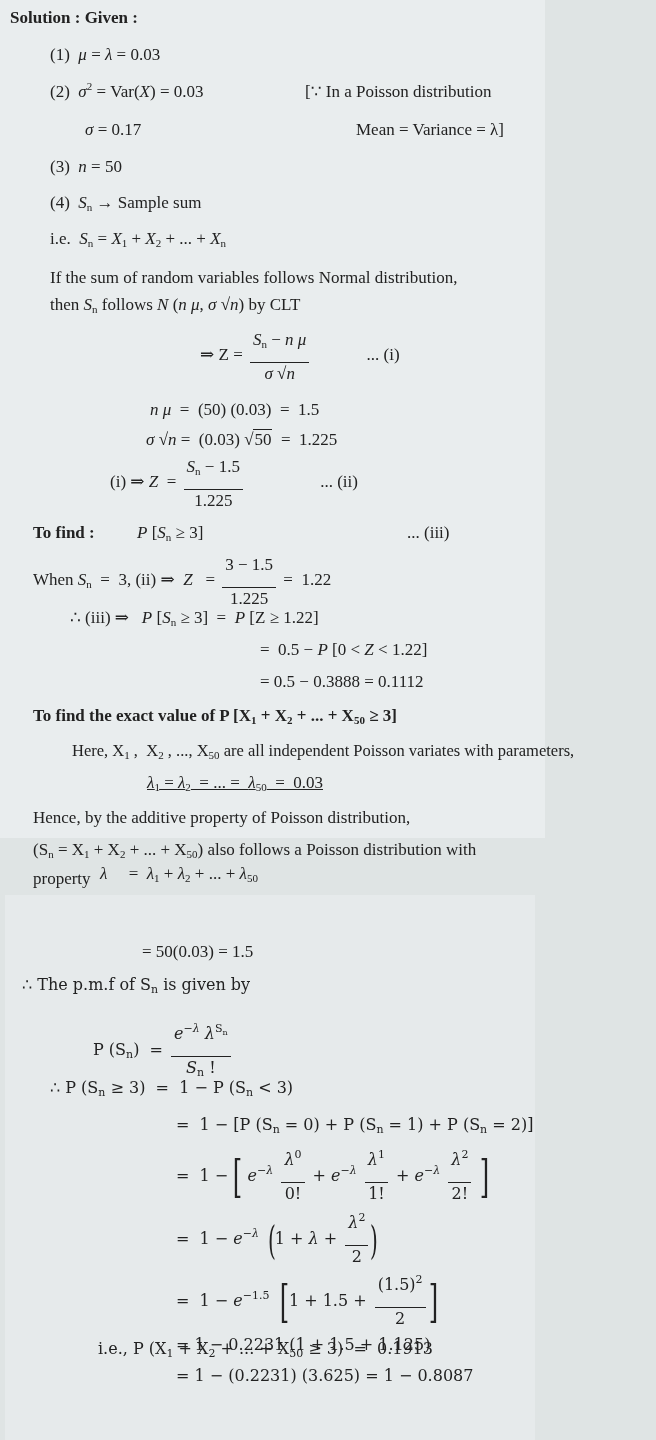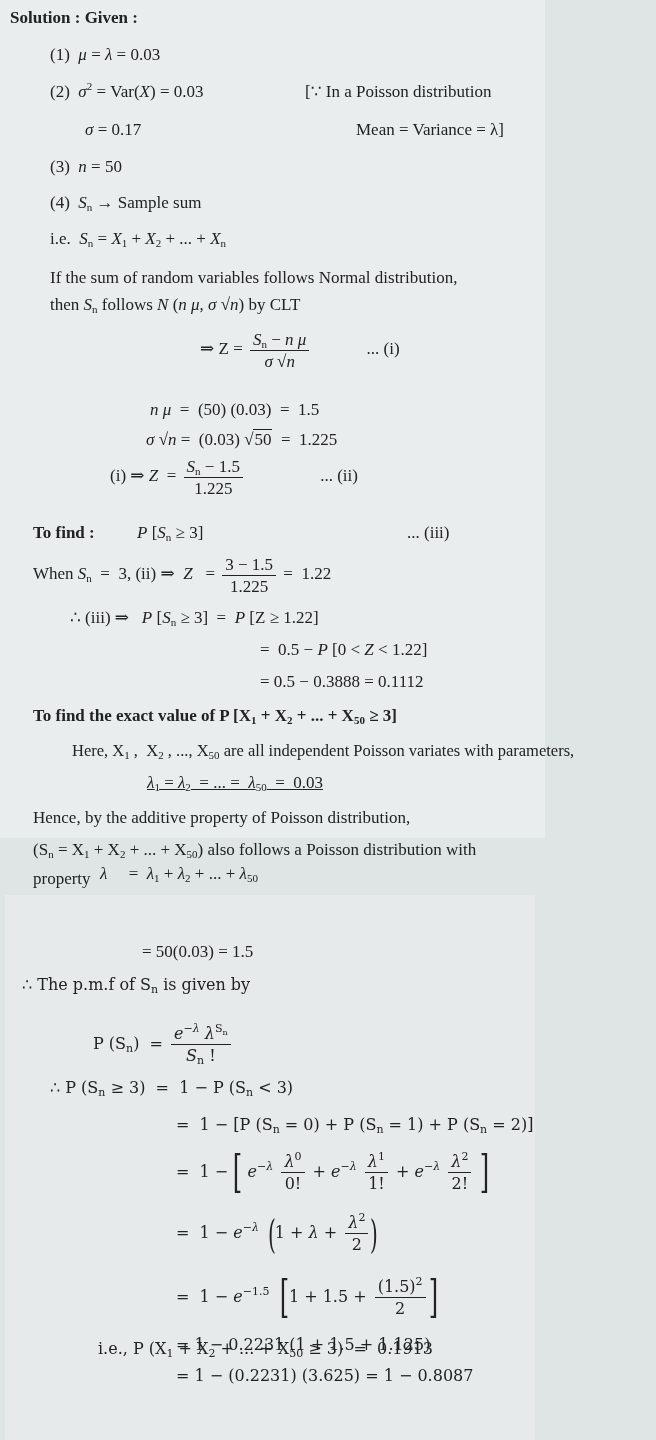--- a/index.html
+++ b/index.html
@@ -17,21 +17,21 @@
   .page2 {
     position:absolute; left:5px; top:895px; width:530px; height:545px;
     background:#e6eaeb;
   }
   .ln { position:absolute; white-space:nowrap; font-size:17px; line-height:20px; }
   .b { font-weight:bold; }
   .i { font-style:italic; }
   sub { font-size:11px; vertical-align:-3px; line-height:0; }
   sup { font-size:11px; vertical-align:7px; line-height:0; }
   .frac { display:inline-block; vertical-align:middle; text-align:center; margin:0 3px; }
-  .frac .num { display:block; border-bottom:1px solid #222; padding:0 3px 1px; line-height:19px; }
+  .frac .num { display:block; border-bottom:1px solid #222; padding:0 3px 13px; line-height:19px; }
   .frac .den { display:block; padding:1px 3px 0; line-height:19px; }
   .sans { font-family:"DejaVu Serif", serif; }
   .bigbr { display:inline-block; vertical-align:middle; font-size:44px; line-height:44px; font-weight:200; transform:scaleX(0.55); margin:0 -4px; }
   .bigpar { display:inline-block; vertical-align:middle; font-size:40px; line-height:40px; font-weight:200; transform:scaleX(0.5); margin:0 -5px; }
   .root { display:inline-block; }
   .root .rad { border-top:1px solid #222; padding:0 1px; }
 </style>
 </head>
 <body>
 

